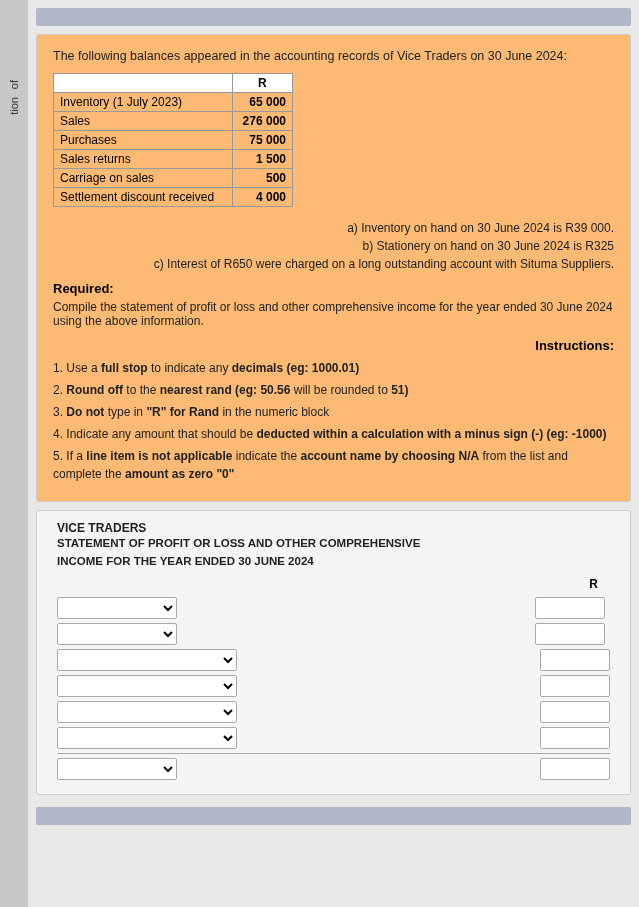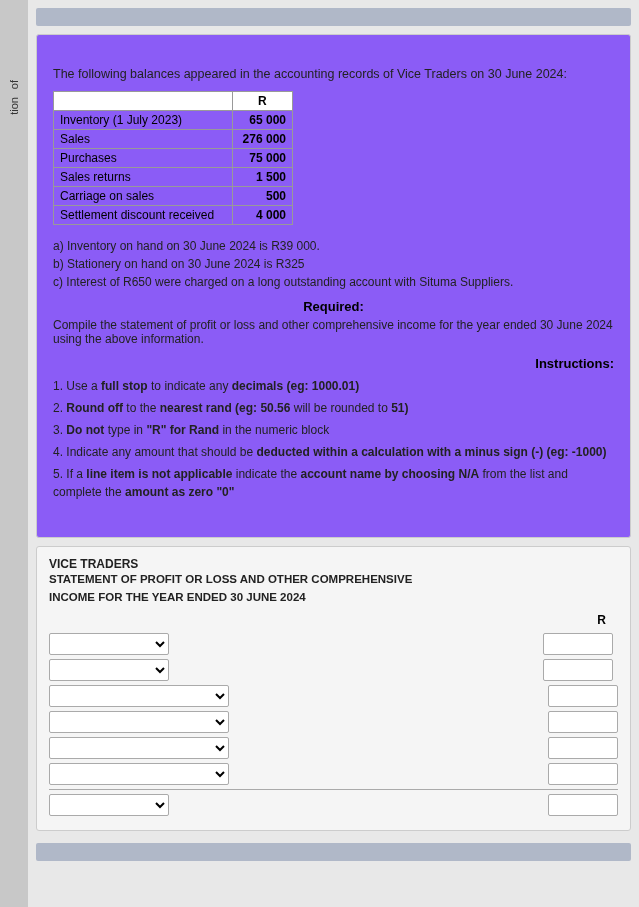--- a/index.html
+++ b/index.html
@@ -38,24 +38,24 @@
       flex-direction: column;
       gap: 0;
     }
     .top-bar {
       background: #b0b8c8;
       height: 18px;
       border-radius: 2px;
       margin-bottom: 8px;
     }
     .card {
-      background: #8b5cf6;
+      background: #fdba74;
       border: 1px solid #ccc;
       border-radius: 3px;
-      padding: 32px 16px;
+      padding: 14px 16px;
       margin-bottom: 8px;
     }
     .intro-text {
       font-size: 12.5px;
       color: #222;
       margin-bottom: 10px;
     }
     .balance-table {
       border: 1px solid #999;
       border-collapse: collapse;
@@ -79,25 +79,25 @@
     }
     .section-title {
       font-weight: bold;
       margin: 10px 0 6px 0;
       font-size: 12.5px;
     }
     .info-item {
       font-size: 12px;
       margin-bottom: 4px;
       color: #222;
+      text-align: right;
     }
     .required-title {
       font-weight: bold;
       margin: 10px 0 4px 0;
-      text-align: center;
     }
     .required-text {
       font-size: 12px;
       color: #222;
     }
     .instructions-title {
       font-weight: bold;
       margin: 10px 0 6px 0;
       text-align: right;
     }
@@ -105,21 +105,21 @@
       font-size: 12px;
       color: #222;
       margin-bottom: 4px;
       line-height: 1.5;
     }
     .instruction-item b { font-weight: bold; }
     .form-card {
       background: #f5f5f5;
       border: 1px solid #ccc;
       border-radius: 3px;
-      padding: 10px 12px;
+      padding: 10px 20px;
       margin-bottom: 8px;
     }
     .form-header {
       font-size: 12px;
       font-weight: bold;
       margin-bottom: 2px;
       color: #222;
     }
     .form-sub-header {
       font-size: 11.5px;

